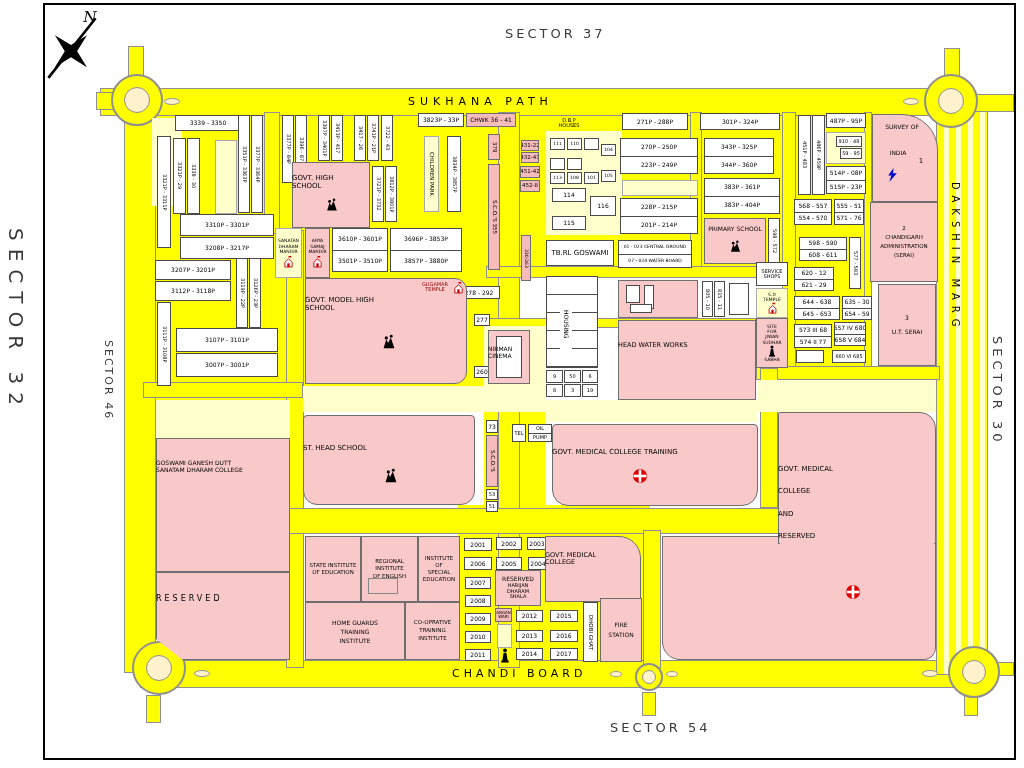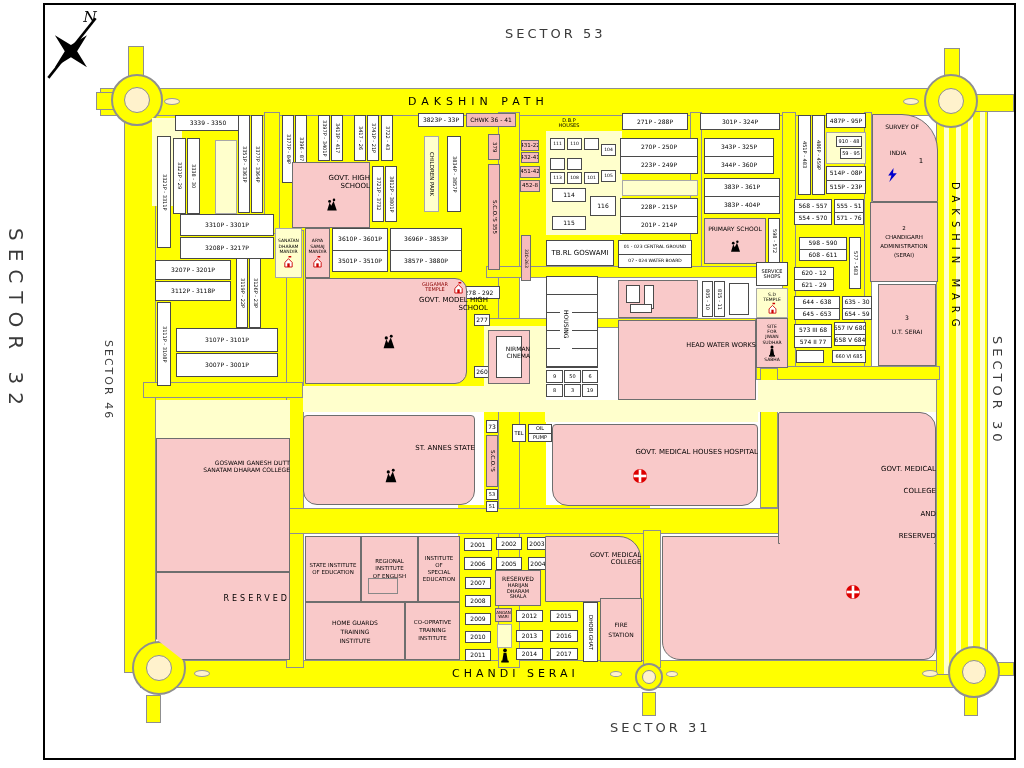--- a/index.html
+++ b/index.html
@@ -15,21 +15,21 @@
   .bk{background:#F9C9C9;border:1px solid #6e6e6e}
   .wb{background:#fff;border:1px solid #4a4a4a;font-size:6px;line-height:1;display:flex;
       align-items:center;justify-content:center;text-align:center;overflow:hidden;white-space:nowrap}
   .pb{background:#F6BBBB;border:1px solid #6e6e6e;font-size:5.5px;line-height:1;display:flex;
       align-items:center;justify-content:center;text-align:center;overflow:hidden;white-space:nowrap}
   .w2{background:#fff;border:1px solid #4a4a4a;display:flex;flex-direction:column;font-size:6px;
       line-height:1;text-align:center;overflow:hidden}
   .w2>div{flex:1;display:flex;align-items:center;justify-content:center;white-space:nowrap}
   .w2>div+div{border-top:1px solid #4a4a4a}
   .v{writing-mode:vertical-rl}
-  .lb{font-size:7px;line-height:1.15;text-align:right;white-space:nowrap}
+  .lb{font-size:7px;line-height:1.15;text-align:left;white-space:nowrap}
   .ct{display:flex;align-items:center;justify-content:center;text-align:center}
   .col{display:flex;flex-direction:column;align-items:center;justify-content:center;text-align:center}
   .big{font-size:13px;letter-spacing:3px;white-space:nowrap;color:#3a3a3a}
   .ob{background:#FFFF00;border:2px solid #8f8f8f;border-radius:50%}
   .ib{background:#FFF2CC;border:1px solid #8f8f8f;border-radius:50%}
   .dot{background:#FFF2CC;border:1px solid #9a9a9a;border-radius:50%}
   .hcol{background:#fff;border:1px solid #4a4a4a;
         background-image:repeating-linear-gradient(180deg,transparent 0 17px,#4a4a4a 17px 18px)}
   .tiny{font-size:5px;line-height:1;white-space:nowrap;text-align:center}
   svg{display:block}
@@ -363,41 +363,41 @@
   <div class="a wb" style="left:564px;top:370px;width:17px;height:13px;font-size:5px">50</div>
   <div class="a wb" style="left:582px;top:370px;width:16px;height:13px;font-size:5px">6</div>
   <div class="a wb" style="left:546px;top:384px;width:17px;height:13px;font-size:5px">8</div>
   <div class="a wb" style="left:564px;top:384px;width:17px;height:13px;font-size:5px">3</div>
   <div class="a wb" style="left:582px;top:384px;width:16px;height:13px;font-size:5px">19</div>
   <div class="a bk" style="left:488px;top:330px;width:42px;height:54px"></div>
   <div class="a wb" style="left:496px;top:336px;width:26px;height:42px"></div>
   <div class="a lb" style="left:488px;top:346px;width:42px;font-size:6px"><span>NIRMAN</span><br><span>CINEMA</span></div>
 
   <div class="a bk" style="left:552px;top:424px;width:206px;height:82px;border-radius:4px 4px 16px 16px"></div>
-  <div class="a lb" style="left:552px;top:448px;width:206px;font-size:7px">GOVT.  MEDICAL  HOUSES  HOSPITAL</div>
+  <div class="a lb" style="left:552px;top:448px;width:206px;font-size:7px">GOVT.  MEDICAL  COLLEGE  TRAINING</div>
   <svg class="a" style="left:632px;top:468px" width="16" height="16" viewBox="0 0 16 16">
       <circle cx="8" cy="8" r="7" fill="#DD0000"></circle>
       <rect x="6.7" y="1.6" width="2.6" height="12.8" fill="#fff"></rect>
       <rect x="1.6" y="6.7" width="12.8" height="2.6" fill="#fff"></rect>
     </svg>
 
   <div class="a bk" style="left:662px;top:536px;width:274px;height:124px;border-radius:0 0 12px 18px"></div>
   <div class="a bk" style="left:778px;top:412px;width:158px;height:132px;border-radius:2px 16px 0 0"></div>
   <div class="a" style="left:780px;top:536px;width:154px;height:10px;background:#F9C9C9"></div>
   <div class="a lb" style="left:778px;top:458px;width:158px;font-size:7px;line-height:3.2">
     <span>GOVT. MEDICAL</span><br><span>COLLEGE</span><br><span>AND</span><br><span>RESERVED</span>
   </div>
   <svg class="a" style="left:845px;top:584px" width="16" height="16" viewBox="0 0 16 16">
       <circle cx="8" cy="8" r="7" fill="#DD0000"></circle>
       <rect x="6.7" y="1.6" width="2.6" height="12.8" fill="#fff"></rect>
       <rect x="1.6" y="6.7" width="12.8" height="2.6" fill="#fff"></rect>
     </svg>
 
   <div class="a bk" style="left:303px;top:415px;width:172px;height:90px;border-radius:4px 4px 14px 14px"></div>
-  <div class="a lb" style="left:303px;top:444px;width:172px">ST. ANNES STATE</div>
+  <div class="a lb" style="left:303px;top:444px;width:172px">ST. HEAD SCHOOL</div>
   <svg class="a" style="left:382px;top:468px" width="18" height="16" viewBox="0 0 20 16">
       <path d="M4,15 L7,5 L9,9 L12,3 L16,15 Z" fill="#000"></path>
       <circle cx="7" cy="3.5" r="1.8" fill="#000"></circle>
       <circle cx="12.5" cy="1.6" r="1.6" fill="#000"></circle>
     </svg>
   <div class="a bk" style="left:156px;top:438px;width:134px;height:134px"></div>
   <div class="a lb" style="left:156px;top:460px;width:134px;font-size:6px"><span>GOSWAMI GANESH DUTT</span><br><span>SANATAM DHARAM COLLEGE</span></div>
   <div class="a bk" style="left:156px;top:572px;width:134px;height:88px;clip-path:polygon(0 0,100% 0,100% 100%,20% 100%,0 76%)"></div>
   <div class="a lb" style="left:156px;top:594px;width:134px;font-size:8px;letter-spacing:3px">RESERVED</div>
 
@@ -464,26 +464,26 @@
       <path d="M3,14 L4.5,5 L7.5,5 L9,14 Z" fill="#000"></path>
       <rect x="2" y="13.5" width="8" height="2" fill="#000"></rect>
     </svg>
 
   <div class="a wb v" style="left:583px;top:602px;width:15px;height:60px;font-size:5.5px">DHOBI GHAT</div>
   <div class="a bk col" style="left:600px;top:598px;width:42px;height:64px;font-size:6px;line-height:1.6">
     <span>FIRE</span>
       <span>STATION</span>
   </div>
 
-  <div class="a" style="left:408px;top:95px;width:240px;font-size:11px;letter-spacing:5px;white-space:nowrap">DAKSHIN PATH</div>
-  <div class="a" style="left:452px;top:667px;width:220px;font-size:11px;letter-spacing:4px;white-space:nowrap">CHANDI SERAI</div>
+  <div class="a" style="left:408px;top:95px;width:240px;font-size:11px;letter-spacing:5px;white-space:nowrap">SUKHANA PATH</div>
+  <div class="a" style="left:452px;top:667px;width:220px;font-size:11px;letter-spacing:4px;white-space:nowrap">CHANDI BOARD</div>
   <div class="a v" style="left:950px;top:182px;height:350px;font-size:10px;letter-spacing:6px">DAKSHIN MARG</div>
 
-  <div class="a big" style="left:505px;top:26px">SECTOR 53</div>
-  <div class="a big" style="left:610px;top:720px">SECTOR 31</div>
+  <div class="a big" style="left:505px;top:26px">SECTOR 37</div>
+  <div class="a big" style="left:610px;top:720px">SECTOR 54</div>
   <div class="a v" style="left:4px;top:228px;height:334px;font-size:20px;letter-spacing:8px;color:#3a3a3a">SECTOR 32</div>
   <div class="a v" style="left:102px;top:340px;height:124px;font-size:11px;letter-spacing:2px;color:#3a3a3a">SECTOR 46</div>
   <div class="a v" style="left:990px;top:336px;height:146px;font-size:13px;letter-spacing:4px;color:#3a3a3a">SECTOR 30</div>
 
   <svg class="a" style="left:44px;top:8px" width="58" height="74" viewBox="0 0 56 72">
     <line x1="4" y1="68" x2="50" y2="10" stroke="#000" stroke-width="2.5"></line>
     <polygon points="41.6,26.4 32,42 41.6,57.6 26,48 10.4,57.6 20,42 10.4,26.4 26,36" fill="#000"></polygon>
     <text x="38" y="14" font-size="15" font-family="DejaVu Serif, serif" font-style="italic">N</text>
   </svg>
 

